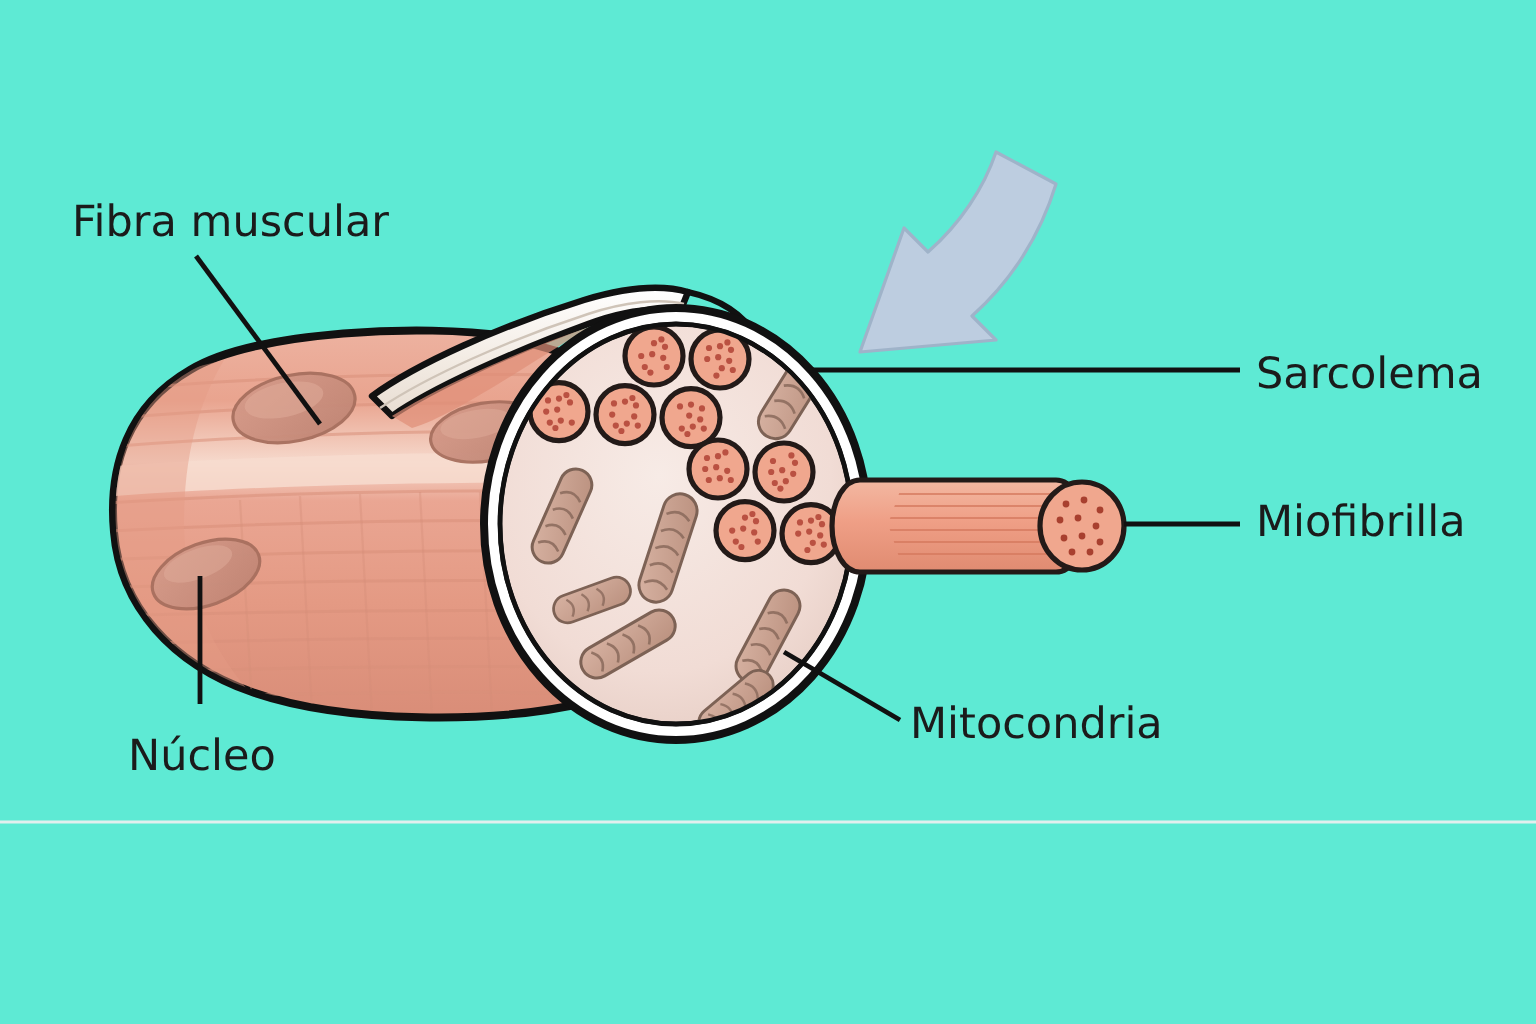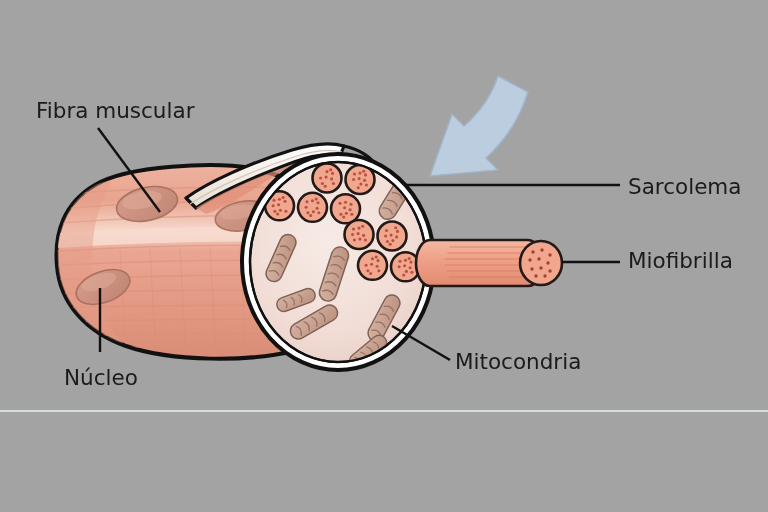--- a/index.html
+++ b/index.html
@@ -12,21 +12,21 @@
     height: 512px;
     position: relative;
     overflow: hidden;
     font-family: "DejaVu Sans", sans-serif;
   }
   #diagram-root {
     position: absolute;
     left: 0; top: 0;
     width: 768px;
     height: 512px;
-    background: #a3a3a3;
+    background: #5eead4;
   }
   svg.figure {
     position: absolute;
     left: 0; top: 0;
     width: 768px;
     height: 512px;
     display: block;
   }
   .lbl {
     font-family: "DejaVu Sans", sans-serif;

